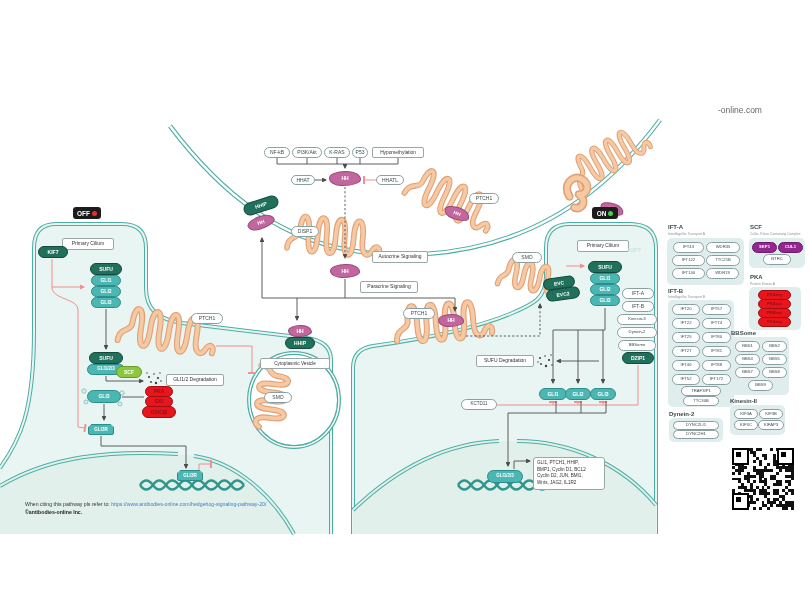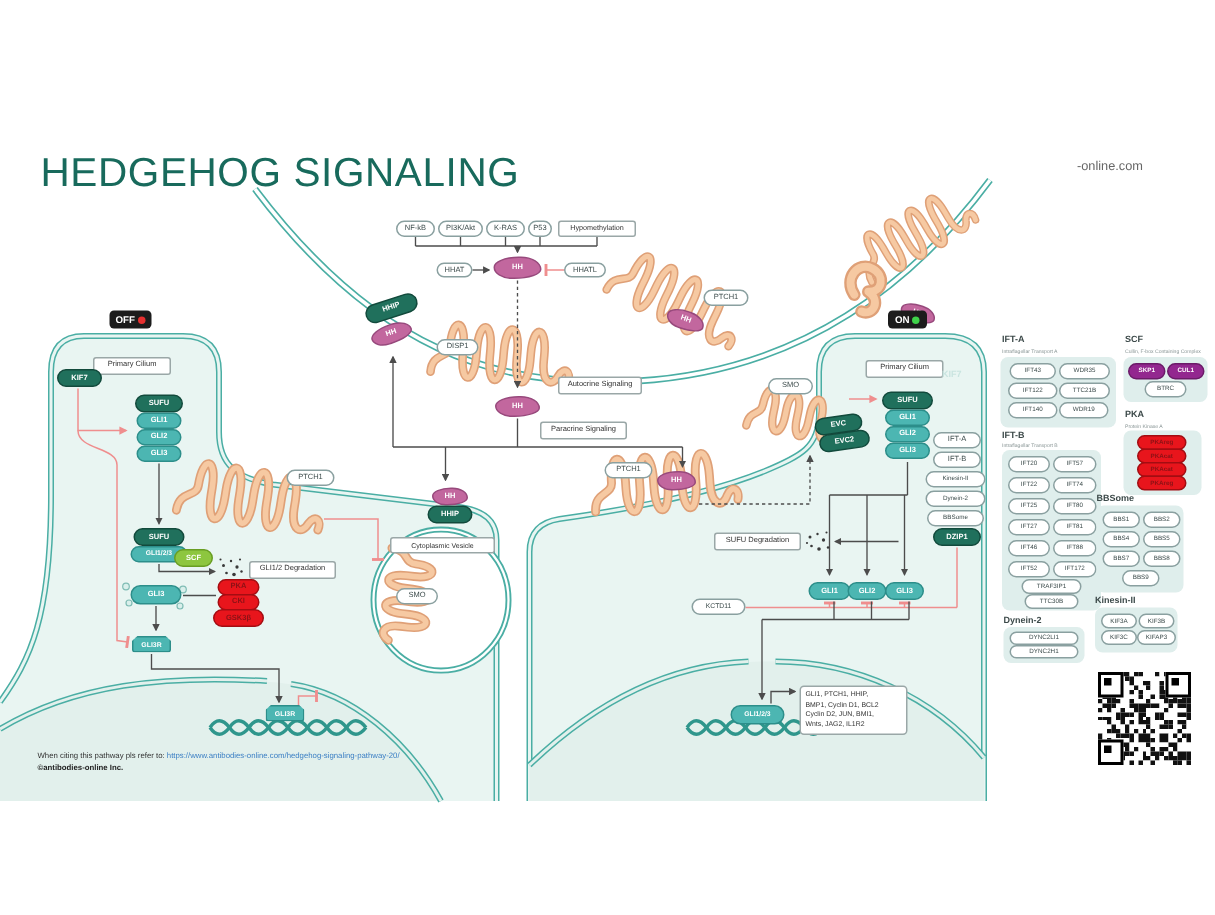--- a/index.html
+++ b/index.html
@@ -210,21 +210,20 @@
         <circle cx="538" cy="362" r=".7"></circle>
   </g>
   <g fill="#d9efeb" stroke="#7fbcb4" stroke-width=".8">
     <circle cx="84" cy="391" r="2.2"></circle>
         <circle cx="122" cy="393" r="2.2"></circle>
     <circle cx="86" cy="402" r="2"></circle>
         <circle cx="120" cy="404" r="2"></circle>
   </g>
 </svg>
 
-<div class="title">HEDGEHOG SIGNALING</div>
 <div class="domain">-online.com</div>
 
 <div class="pill white" style="left:264px;top:147px;width:26px;height:11px">NF-kB</div>
 <div class="pill white" style="left:292px;top:147px;width:30px;height:11px">PI3K/Akt</div>
 <div class="pill white" style="left:324px;top:147px;width:26px;height:11px">K-RAS</div>
 <div class="pill white" style="left:352px;top:147px;width:16px;height:11px">P53</div>
 <div class="box" style="left:372px;top:147px;width:52px;height:11px;font-size:4.8px">Hypomethylation</div>
 
 <div class="pill white" style="left:291px;top:175px;width:24px;height:10px">HHAT</div>
 <div class="pill pink" style="left:329px;top:171px;width:32px;height:15px">HH</div>

